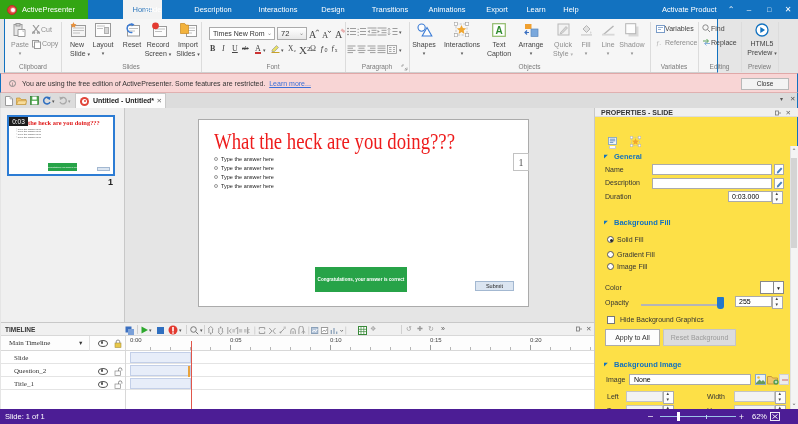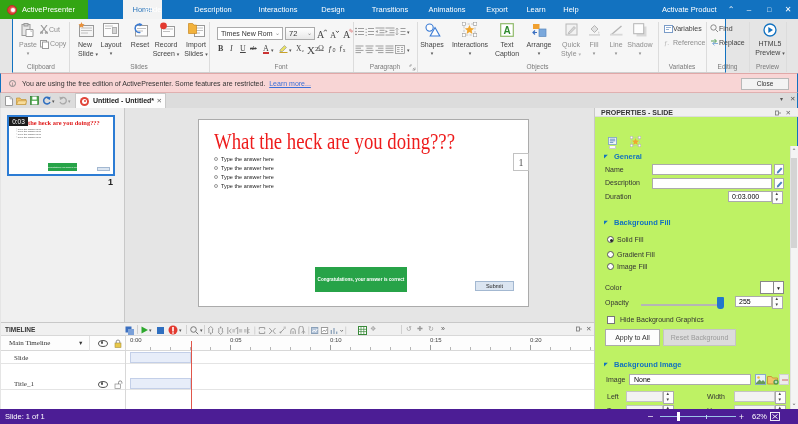--- a/index.html
+++ b/index.html
@@ -12,21 +12,21 @@
 #logoarea { left:0; top:0; width:88px; height:19px; background:#33a513; color:#fff; font-size:7.5px; line-height:19px; }
 #logoarea .txt { position:absolute; left:22px; top:0; }
 #logocircle { position:absolute; left:7px; top:4.5px; width:10px; height:10px; border-radius:50%; background:#e04438; border:0.5px solid #b83028; }
 #logocircle:after { content:""; position:absolute; left:2.5px; top:2.5px; width:4px; height:4px; border-radius:50%; background:#fff; box-shadow:0 0 0 0.8px rgba(255,255,255,0.35); }
 .tab { position:absolute; top:0; height:19px; line-height:19px; color:#fff; font-size:7.5px; text-align:center; }
 #tab-home { background:#f3f3f3; color:#2e78bd; }
 #activate { position:absolute; top:0; height:19px; line-height:19px; color:#fff; font-size:7.5px; left:662px; }
 .winbtn { position:absolute; top:0; height:19px; line-height:19px; color:#fff; font-size:8px; text-align:center; width:14px; }
 
 
-#ribbon { left:12px; top:19px; width:714px; height:54px; background:#f6f6f6; border-left:1px solid #1272c0; border-right:1px solid #1272c0; border-bottom:1px solid #cfcfcf; }
+#ribbon { left:4px; top:19px; width:714px; height:54px; background:#f6f6f6; border-left:1px solid #1272c0; border-right:1px solid #1272c0; border-bottom:1px solid #cfcfcf; }
 .gsep { position:absolute; top:3px; height:50px; width:1px; background:#dcdcdc; }
 .glabel { position:absolute; top:44px; height:10px; font-size:6.5px; color:#7a7a7a; text-align:center; }
 .rtext { position:absolute; font-size:7px; color:#444; text-align:center; }
 .gray { color:#8e8e8e !important; }
 .dd { font-size:5px; color:#555; }
 
 
 #pinkbar { left:0; top:73px; width:798px; height:20px; background:#f8d5d5; border-left:1px solid #1272c0; border-right:1px solid #1272c0; border-top:1px solid #e0a8a8; border-bottom:1px solid #e0b0b0; font-size:7px; color:#333; }
 #closebtn { position:absolute; right:8px; top:3.5px; width:48px; height:12px; background:#f3f3f3; border:1px solid #b8b8b8; font-size:6.5px; text-align:center; line-height:10px; color:#333; }
 
@@ -42,21 +42,21 @@
 
 
 #slidetitle { position:absolute; left:15px; top:8.5px; width:330px; font-family:"Liberation Serif", serif; font-size:23px; color:#ee1c1c; white-space:nowrap; transform:scaleX(0.815); transform-origin:0 0; }
 .answrow { position:absolute; left:22px; font-size:5.5px; color:#222; }
 .radio { position:absolute; left:-7px; top:0.5px; width:4px; height:4px; border:0.5px solid #999; border-radius:50%; }
 #numbox { position:absolute; left:314px; top:33px; width:16px; height:18px; border:1px solid #c2c2c2; background:#fff; font-family:"Liberation Serif", serif; font-size:10px; text-align:center; line-height:17px; color:#555; }
 #greenbox { position:absolute; left:116px; top:147px; width:92px; height:25px; background:#27a348; color:#fff; font-size:4.6px; font-weight:bold; text-align:center; line-height:25px; white-space:nowrap; }
 #submitbtn { position:absolute; left:276px; top:161px; width:39px; height:10px; background:#dbe5f1; border:1px solid #a3b8d1; font-size:5.5px; text-align:center; line-height:8.5px; color:#222; }
 
 
-#props { left:594px; top:108px; width:204px; height:301px; background:#bef264; border-left:1px solid #c8c8c8; border-right:1px solid #1272c0; }
+#props { left:594px; top:108px; width:204px; height:301px; background:#fde047; border-left:1px solid #c8c8c8; border-right:1px solid #1272c0; }
 #propshead { position:absolute; left:0; top:0; width:203px; height:9px; background:#f0f0f0; border-bottom:1px solid #ddd; }
 .bluehead { position:absolute; color:#1272c0; font-weight:bold; font-size:7.5px; }
 .plabel { position:absolute; font-size:7px; color:#333; }
 .pinput { position:absolute; background:#fff; border:1px solid #ababab; height:11px; font-size:7px; }
 .pbtn { position:absolute; border:1px solid #ababab; background:#fff; width:10px; height:11px; }
 .radio2 { position:absolute; width:7px; height:7px; border:1px solid #555; border-radius:50%; background:#fff; }
 .spin { position:absolute; width:11px; height:13px; background:#fdfdfd; border:1px solid #ababab; }
 .spin:before { content:"\25B4"; position:absolute; top:-2px; left:2.5px; font-size:5px; color:#444; }
 .spin:after { content:"\25BE"; position:absolute; top:4px; left:2.5px; font-size:5px; color:#444; }
 
@@ -592,20 +592,31 @@
       <span class="tickb" style="left:404px;"></span>
     <span class="tick" style="left:424px;"></span>
       <span class="tick" style="left:444px;"></span>
       <span class="tick" style="left:464px;"></span>
   </div>
 
   <div class="tlrow" style="top:28px; height:13px;">
       <span class="tlab">Slide</span>
     <div class="tlbar" style="top:1px;"></div>
     </div>
+  <div class="tlrow" style="top:41px; height:13px;">
+      <span class="tlab">Question_2</span>
+    <span class="eye" style="left:97px; top:3px;"></span>
+      <svg class="abs" style="left:113px; top:2.5px;" width="9" height="9" viewBox="0 0 9 9">
+        <rect x="1" y="4" width="5.5" height="4.5" fill="#fdfdfd" stroke="#8a8a8a" stroke-width="0.7"></rect>
+        <path d="M4.5 4 V2.6 a1.7 1.7 0 0 1 3.4 0 V3.6" fill="none" stroke="#8a8a8a" stroke-width="1"></path>
+      </svg>
+    <div class="tlbar" style="top:1px;">
+        <span style="position:absolute; right:0; top:0; width:2px; height:11px; background:#e8a33d;"></span>
+      </div>
+    </div>
   <div class="tlrow" style="top:54px; height:13px;">
       <span class="tlab">Title_1</span>
     <span class="eye" style="left:97px; top:3px;"></span>
       <svg class="abs" style="left:113px; top:2.5px;" width="9" height="9" viewBox="0 0 9 9">
         <rect x="1" y="4" width="5.5" height="4.5" fill="#fdfdfd" stroke="#8a8a8a" stroke-width="0.7"></rect>
         <path d="M4.5 4 V2.6 a1.7 1.7 0 0 1 3.4 0 V3.6" fill="none" stroke="#8a8a8a" stroke-width="1"></path>
       </svg>
     <div class="tlbar" style="top:1px;"></div>
     </div>
   <div class="abs" style="left:124px; top:13px; width:1px; height:74px; background:#d8d8d8;"></div>

